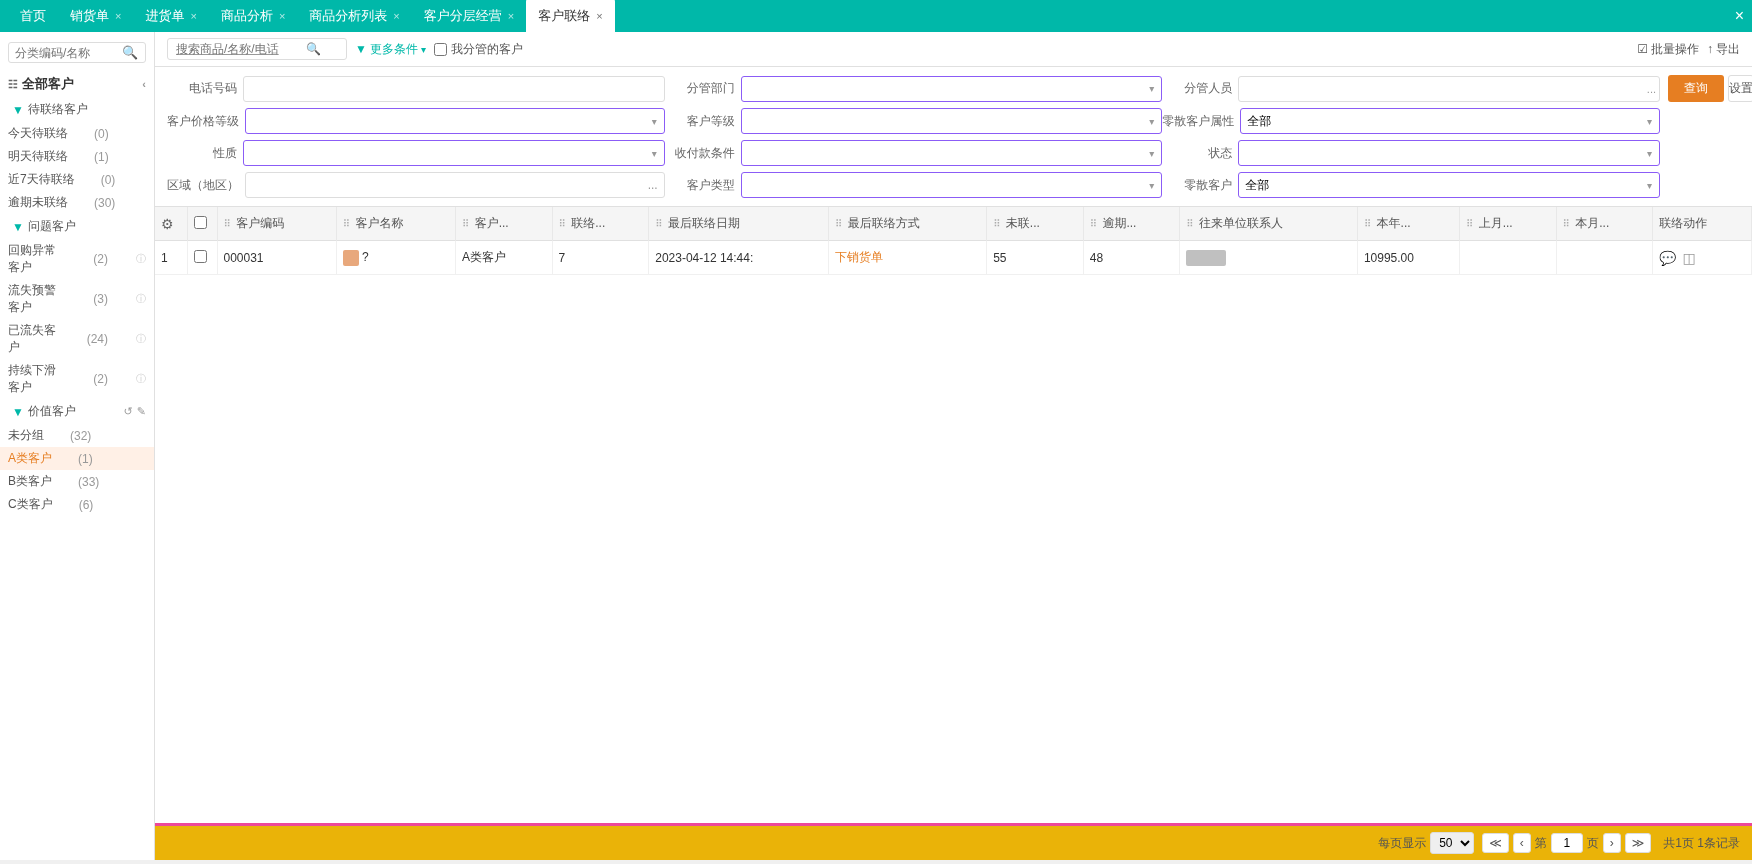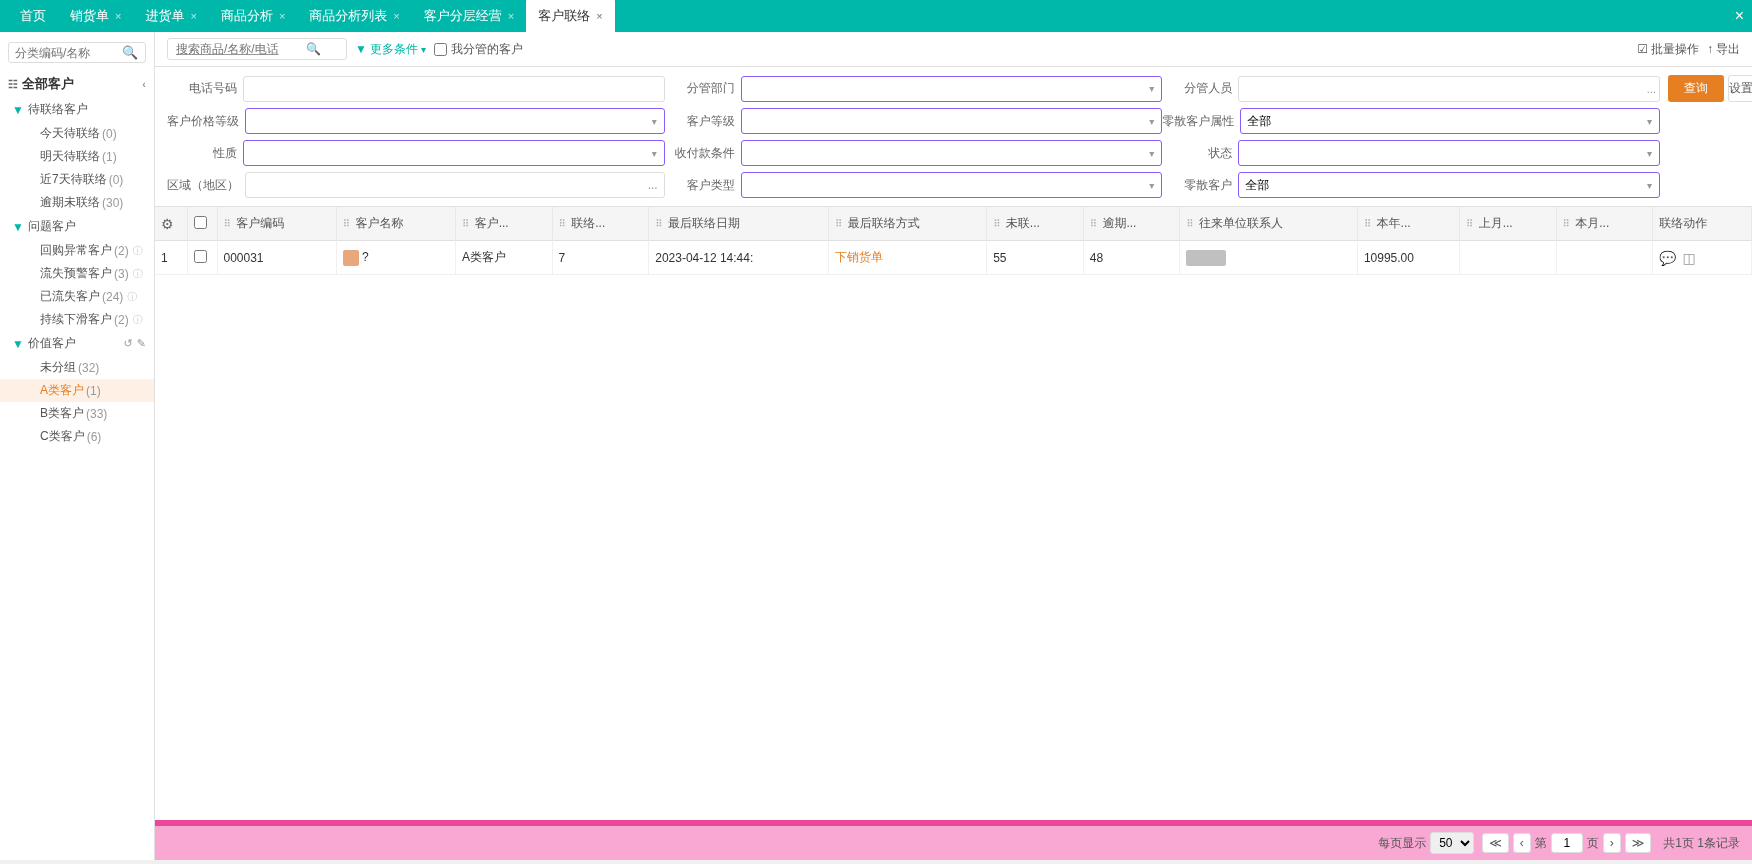--- a/index.html
+++ b/index.html
@@ -51,22 +51,22 @@
     }
     .sidebar-section-header .grid-icon { margin-right: 4px; color: #666; font-size: 11px; }
     .sidebar-collapse-btn { margin-left: auto; color: #999; font-size: 11px; cursor: pointer; }
 
     .sidebar-group-header {
       display: flex; align-items: center; padding: 4px 8px 4px 12px;
       color: #555; font-size: 12px; cursor: pointer;
     }
     .sidebar-group-header .arrow { margin-right: 4px; color: #00b8a9; }
     .sidebar-item {
-      padding: 3px 8px 3px 40px; color: #555; cursor: pointer; font-size: 12px;
-      display: flex; align-items: center;
+      padding: 3px 8px 3px 8px; color: #555; cursor: pointer; font-size: 12px;
+      display: flex; align-items: center; gap: 24px;
     }
     .sidebar-item.active { background: #fff0e6; color: #e67e22; }
     .sidebar-item .count { color: #999; margin-left: 2px; }
     .sidebar-item .info-icon { margin-left: 4px; color: #ccc; font-size: 10px; }
 
     .sidebar-value-header {
       display: flex; align-items: center; padding: 4px 8px 4px 12px;
       color: #555; font-size: 12px;
     }
     .sidebar-value-header .arrow { margin-right: 4px; color: #00b8a9; }
@@ -171,22 +171,22 @@
     }
     tbody td {
       padding: 8px 6px; color: #333; border-right: 1px solid #f0f0f0; white-space: nowrap;
     }
     .td-link { color: #e67e22; cursor: pointer; }
     .action-icons { display: flex; gap: 6px; color: #999; }
     .action-icon { cursor: pointer; font-size: 14px; }
 
     
     .table-footer {
-      display: flex; align-items: center; padding: 6px 12px; background: #f9a8d4;
-      border-top: 6px solid #ec4899; justify-content: flex-end; gap: 8px; font-size: 12px;
+      display: flex; align-items: center; padding: 6px 12px; background: #eab308;
+      border-top: 3px solid #ec4899; justify-content: flex-end; gap: 8px; font-size: 12px;
     }
     .footer-page-size {
       display: flex; align-items: center; gap: 4px; color: #555;
     }
     .footer-page-size select {
       border: 1px solid #ddd; border-radius: 3px; padding: 2px 4px; font-size: 12px; outline: none;
     }
     .footer-pagination {
       display: flex; align-items: center; gap: 4px; color: #555;
     }

